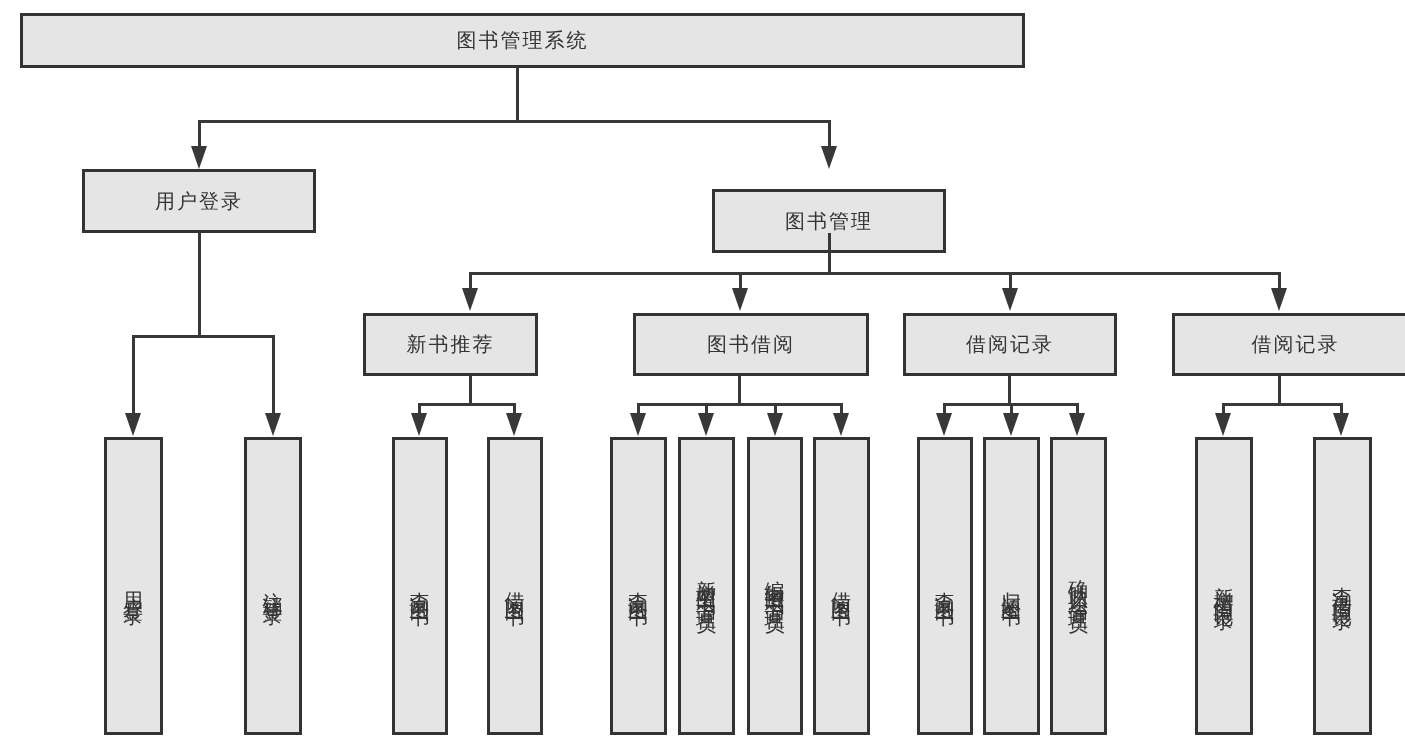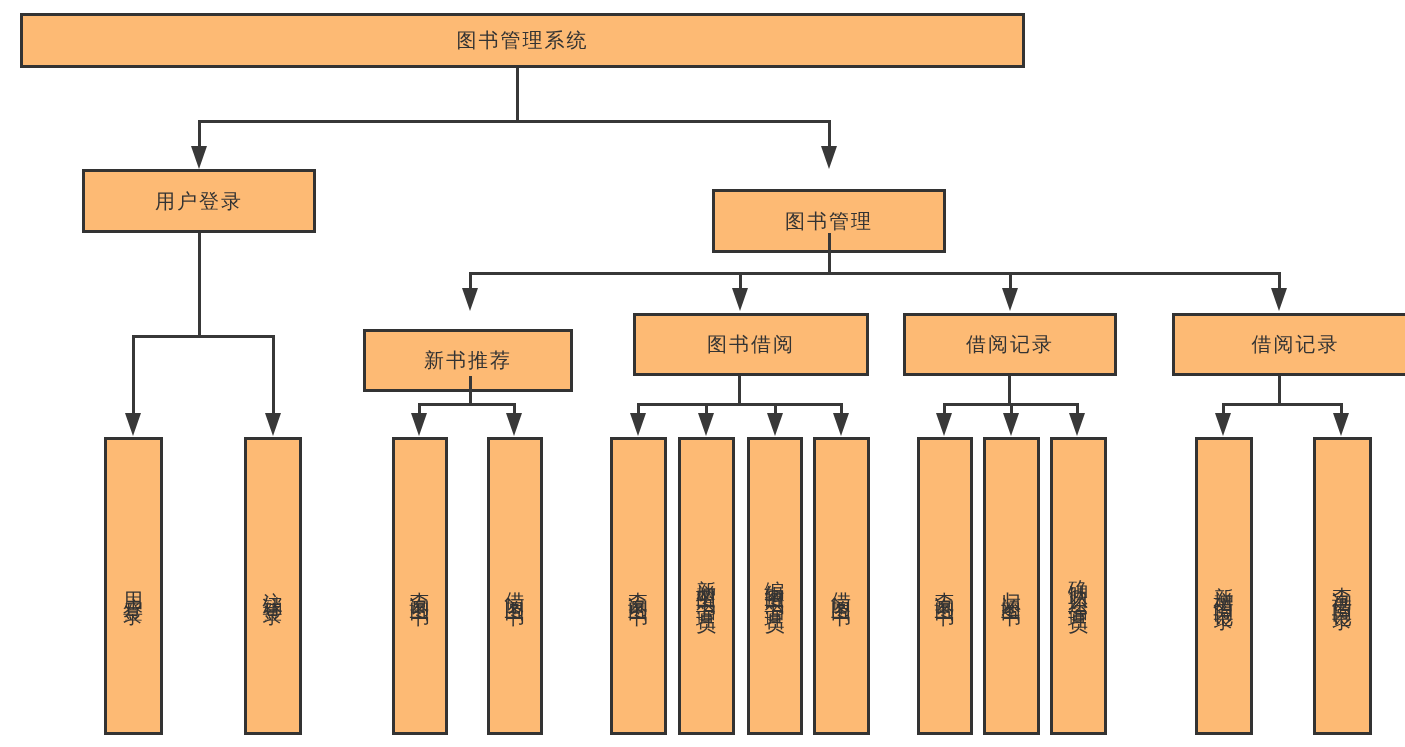--- a/index.html
+++ b/index.html
@@ -9,21 +9,21 @@
     --bg:#ffffff;
     --watermark:#b9b9b9;
   }
   html,body{margin:0;padding:0;background:var(--bg);}
   #canvas{
     position:relative;width:1405px;height:747px;background:var(--bg);
     font-family:"Liberation Sans","DejaVu Sans",sans-serif;
     overflow:hidden;
   }
   .node{
-    position:absolute;background:#fdba74;border:3px solid var(--border);
+    position:absolute;background:#e5e5e5;border:3px solid var(--border);
     display:flex;align-items:center;justify-content:center;
     color:var(--text);font-size:20px;letter-spacing:2px;
     box-sizing:border-box;
     font-family:Liberation Serif, serif;
   }
   .leaf{
     writing-mode:vertical-rl;
     letter-spacing:5px;
     font-size:20px;
     line-height:1;
@@ -77,21 +77,21 @@
   <div class="hline" style="left:469px;top:272px;width:812px;"></div>
   <div class="vline" style="left:469px;top:272px;height:18px;"></div>
   <div class="arrow" style="left:462px;top:288px;"></div>
   <div class="vline" style="left:739px;top:272px;height:18px;"></div>
   <div class="arrow" style="left:732px;top:288px;"></div>
   <div class="vline" style="left:1009px;top:272px;height:18px;"></div>
   <div class="arrow" style="left:1002px;top:288px;"></div>
   <div class="vline" style="left:1278px;top:272px;height:18px;"></div>
   <div class="arrow" style="left:1271px;top:288px;"></div>
 
-  <div class="node" style="left:363px;top:329px;width:210px;height:63px;">
+  <div class="node" style="left:363px;top:313px;width:175px;height:63px;">
     <span>新书推荐</span>
   </div>
   <div class="node" style="left:633px;top:313px;width:236px;height:63px;">
     <span>图书借阅</span>
   </div>
   <div class="node" style="left:903px;top:313px;width:214px;height:63px;">
     <span>借阅记录</span>
   </div>
   <div class="node" style="left:1172px;top:313px;width:247px;height:63px;">
     <span>借阅记录</span>

